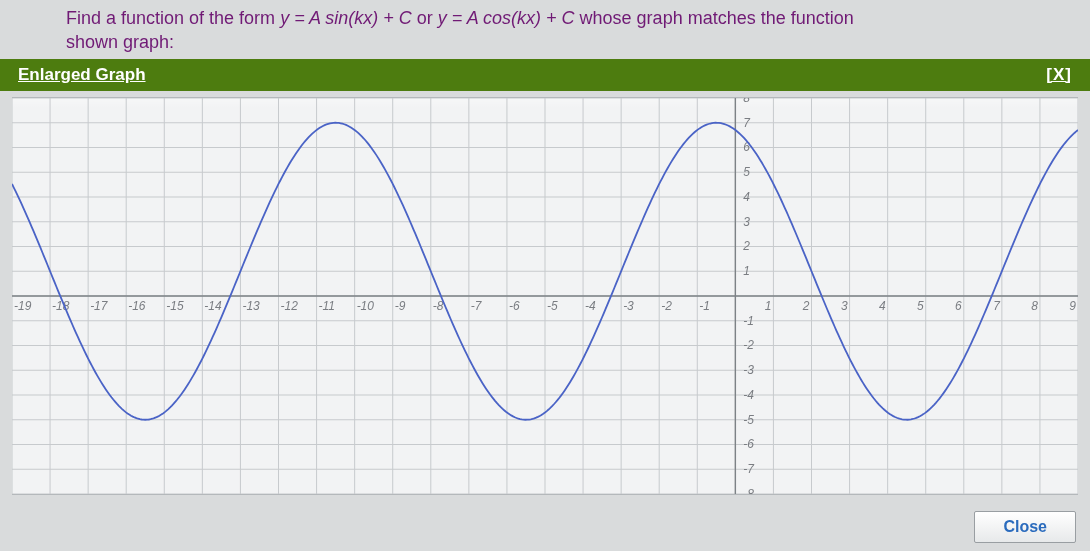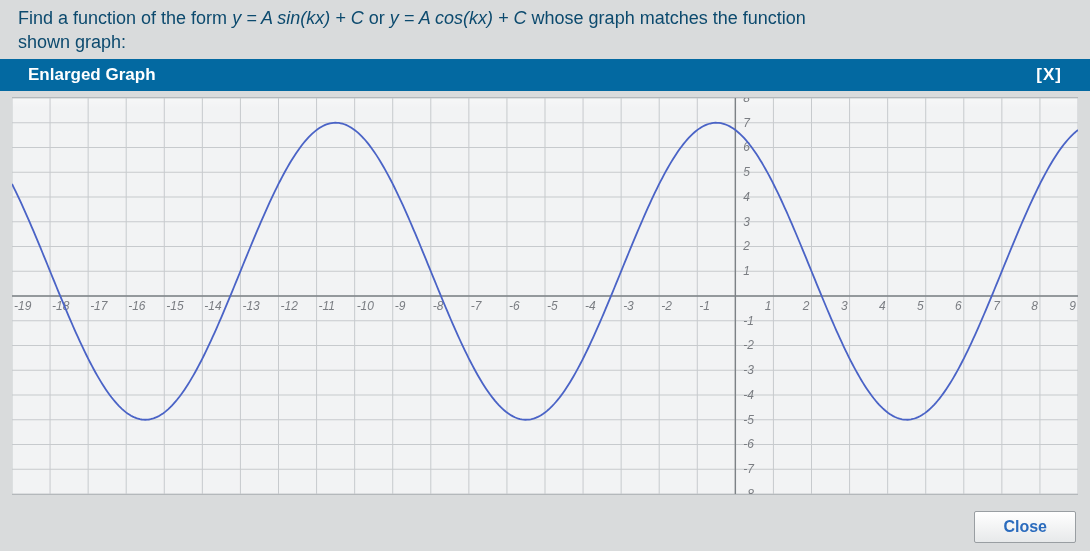--- a/index.html
+++ b/index.html
@@ -9,35 +9,37 @@
     background: #d9dbdc;
     font-family: "Segoe UI", Arial, sans-serif;
     overflow: hidden;
   }
   .page {
     width: 1090px; height: 551px;
     position: relative;
   }
   .question {
     padding: 6px 18px 4px 18px;
-    color: #0c4a6e;
+    color: #701a75;
     font-size: 18px;
     line-height: 1.35;
     font-weight: 500;
+    margin-left: 48px;
   }
   .question .math { font-style: italic; }
   .bar {
     display: flex;
     justify-content: space-between;
     align-items: center;
-    background: #0369a1;
+    background: #4d7c0f;
     color: #fff;
-    padding: 6px 28px;
+    padding: 6px 18px;
     font-size: 17px;
     font-weight: 600;
+    text-decoration: underline;
   }
   .bar .close-icon { font-weight: 700; letter-spacing: 1px; }
   .graph-wrap {
     position: relative;
     margin: 6px 12px 0 12px;
     height: 398px;
     background: #f2f3f4;
     border-top: 1px solid #b4b8bb;
     border-bottom: 1px solid #b4b8bb;
   }

